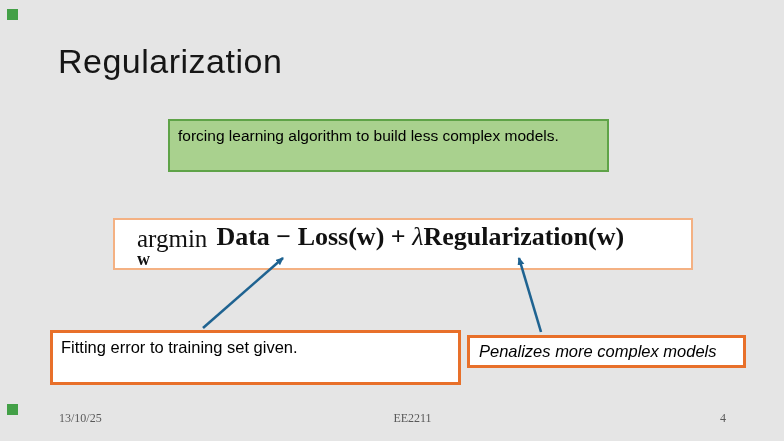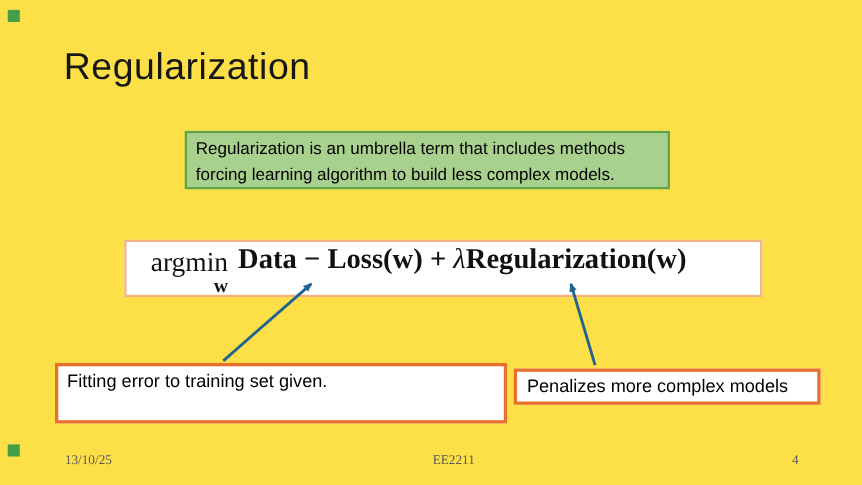--- a/index.html
+++ b/index.html
@@ -1,19 +1,19 @@
 <!DOCTYPE html>
 <html style="--definition-fill: #A9D18E; --definition-border: #5FA348; --formula-border: #F4B183; --callout-border: #E8702A; --arrow: #1F6391; --corner-marker: #43A047; --footer-text: #595959;"><head>
 <meta charset="utf-8">
 <style>
   html,body{margin:0;padding:0;background:#888;}
   .slide{
     position:relative;
     width:784px;height:441px;
-    background:#fde047;
+    background:#e5e5e5;
     overflow:hidden;
     font-family:"Liberation Sans", sans-serif;
   }
   .corner-marker{
     position:absolute;
     width:11px;height:11px;
     background:var(--corner-marker);
   }
   .corner-marker.tl{left:7px;top:9px;}
   .corner-marker.bl{left:7px;top:404px;}
@@ -46,21 +46,21 @@
     border:2px solid var(--formula-border);
     display:flex;
     align-items:baseline;
     padding-left:22px;
     white-space:nowrap;
     font-family:"Liberation Serif", serif;
     color:#111;
   }
   .argmin-block{
     display:inline-block;
-    text-align:right;
+    text-align:left;
     margin-top:5px;
   }
   .argmin-op{font-size:25px;line-height:27px;}
   .argmin-sub{font-size:18px;font-weight:bold;line-height:15px;}
   .formula-expression{
     font-size:26px;
     margin-left:9px;
     position:relative;
     top:-2px;
   }
@@ -85,20 +85,21 @@
     left:50px;top:330px;
     width:411px;height:55px;
     padding:2px 0 16px 8px;
     line-height:25px;
   }
   .callout-penalty{
     left:467px;top:335px;
     width:279px;height:33px;
     padding:0 0 0 9px;
     line-height:27px;
+    font-style:italic;
   }
   .footer-item{
     position:absolute;
     top:411px;
     font-family:"Liberation Serif", serif;
     font-size:12px;
     color:var(--footer-text);
     text-align:center;
   }
   .footer-date{left:59px;}
@@ -109,21 +110,20 @@
 <body>
 
 <div class="slide">
 
   <div class="corner-marker tl"></div>
   <div class="corner-marker bl"></div>
 
   <div class="slide-title">Regularization</div>
 
   <div class="definition-box">
-    <div>Regularization is an umbrella term that includes methods</div>
     <div>forcing learning algorithm to build less complex models.</div>
   </div>
 
   <div class="formula-box">
     <span class="argmin-block">
       <span class="argmin-op" style="display:block;">argmin</span>
       <span class="argmin-sub" style="display:block;">w</span>
     </span>
     <span class="formula-expression"><span class="fp-bold">Data − Loss(w) + </span><span class="fp-italic">λ</span><span class="fp-bold">Regularization(w)</span></span>
   </div>

